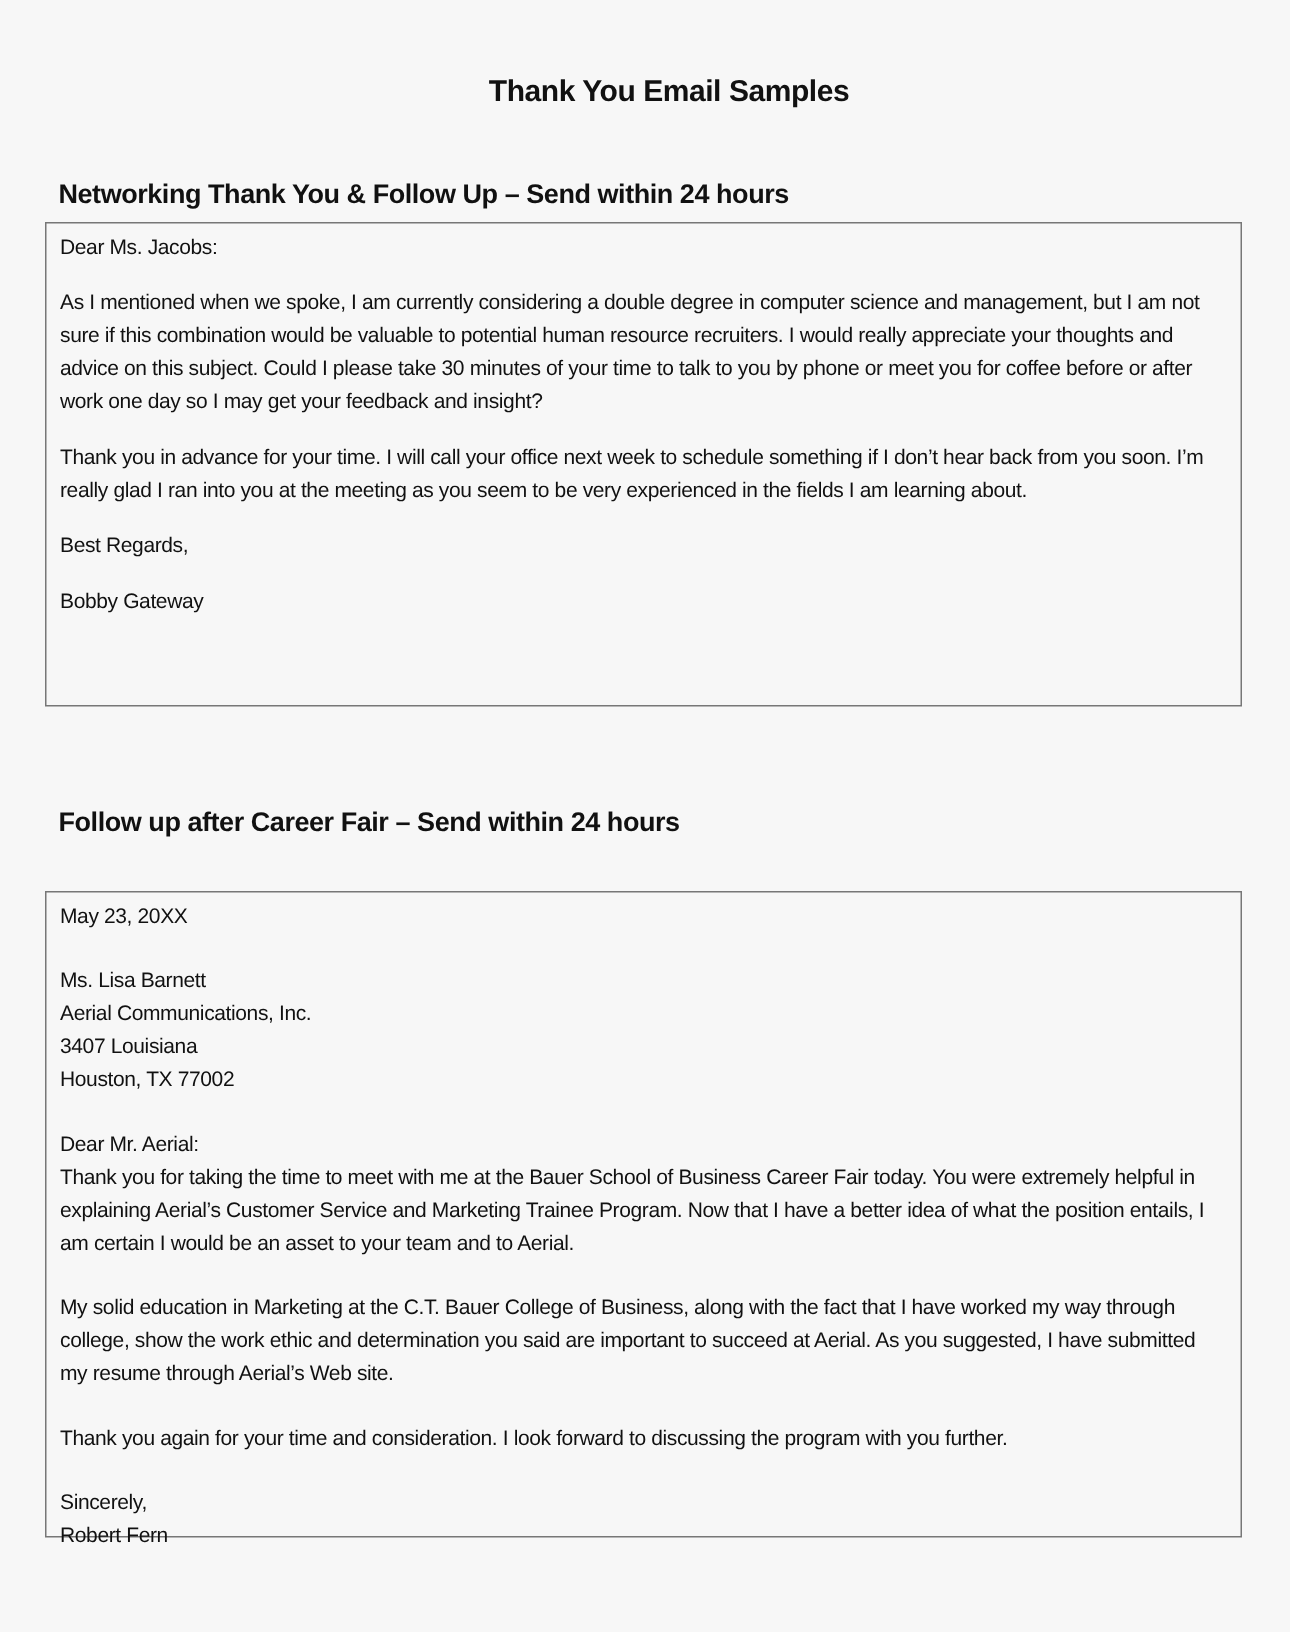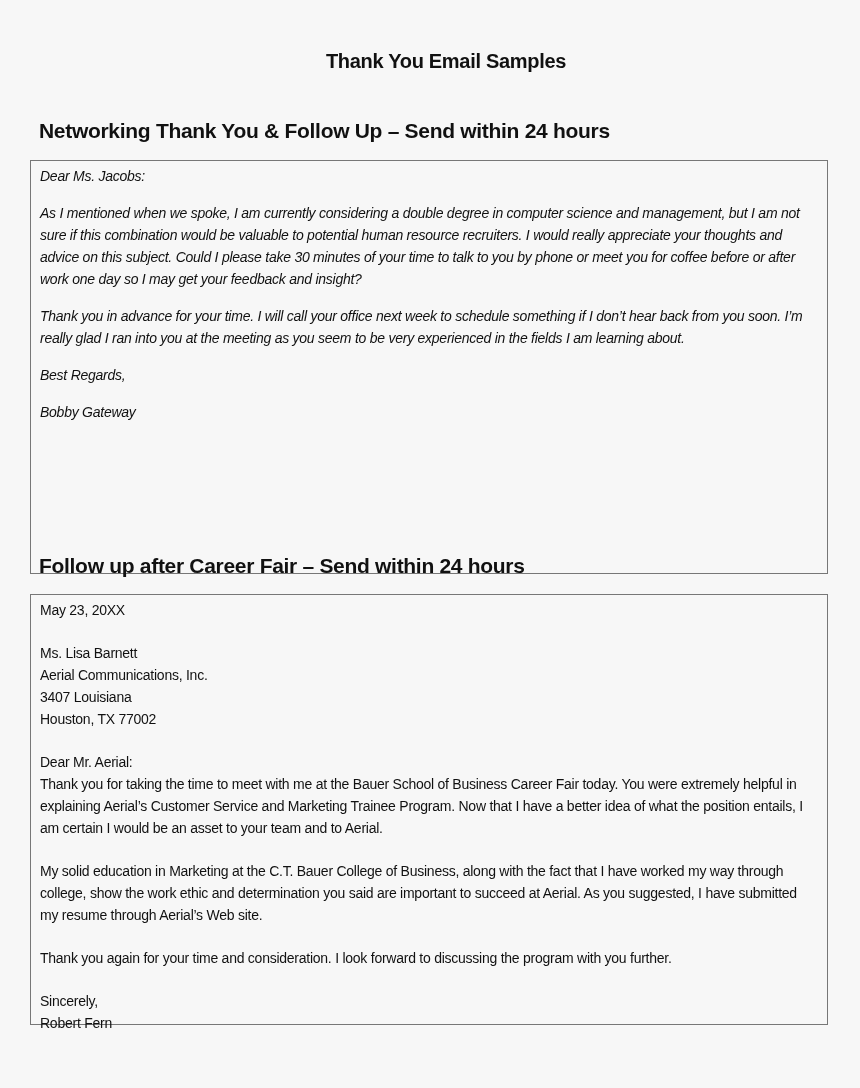--- a/index.html
+++ b/index.html
@@ -11,21 +11,21 @@
       position: relative;
       overflow: hidden;
     }
     .page-title {
       position: absolute; top: 34px; left: 0; width: 860px;
       text-align: center; font-weight: bold; font-size: 20px;
       letter-spacing: -0.3px;
     }
     .section-heading {
       position: absolute; left: 39px;
-      font-weight: bold; font-size: 21px; letter-spacing: -0.3px;
+      font-weight: bold; font-size: 18px; letter-spacing: -0.3px;
     }
     .box {
       position: absolute; left: 30px; width: 798px;
       border: 1px solid #777;
       box-sizing: border-box;
       padding: 4px 9px 0 9px;
       font-size: 14px; line-height: 22px;
       letter-spacing: -0.25px;
     }
     .box p { margin: 0; }
@@ -33,29 +33,29 @@
     #box1 p:last-child { margin-bottom: 0; }
     .gap { height: 21px; }
   </style>
 </head>
 <body>
 
 <h1 class="page-title" style="margin:16px;">Thank You Email Samples</h1>
 
 <h2 class="section-heading" style="top:119px;margin:0;">Networking Thank You &amp; Follow Up – Send within 24 hours</h2>
 
-<div class="box" id="box1" style="top:160px;height:414px;font-style:italic;">
+<div class="box" id="box1" style="top:148px;height:323px;">
   <p>Dear Ms. Jacobs:</p>
   <p>As I mentioned when we spoke, I am currently considering a double degree in computer science and management, but I am not sure if this combination would be valuable to potential human resource recruiters.  I would really appreciate your thoughts and advice on this subject.  Could I please take 30 minutes of your time to talk to you by phone or meet you for coffee before or after work one day so I may get your feedback and insight?</p>
   <p>Thank you in advance for your time.  I will call your office next week to schedule something if I don’t hear back from you soon.  I’m really glad I ran into you at the meeting as you seem to be very experienced in the fields I am learning about.</p>
   <p>Best Regards,</p>
   <p>Bobby Gateway</p>
 </div>
 
-<h2 class="section-heading" style="top:554px;margin:0;">Follow up after Career Fair – Send within 24 hours</h2>
+<h2 class="section-heading" style="top:538px;margin:0;">Follow up after Career Fair – Send within 24 hours</h2>
 
 <div class="box" id="box2" style="top:583px;height:431px;margin-top:11px;">
   <p>May 23, 20XX</p>
   <div class="gap"></div>
   <p>Ms. Lisa Barnett</p>
   <p>Aerial Communications, Inc.</p>
   <p>3407 Louisiana</p>
   <p>Houston, TX 77002</p>
   <div class="gap"></div>
   <p>Dear Mr. Aerial:</p>

